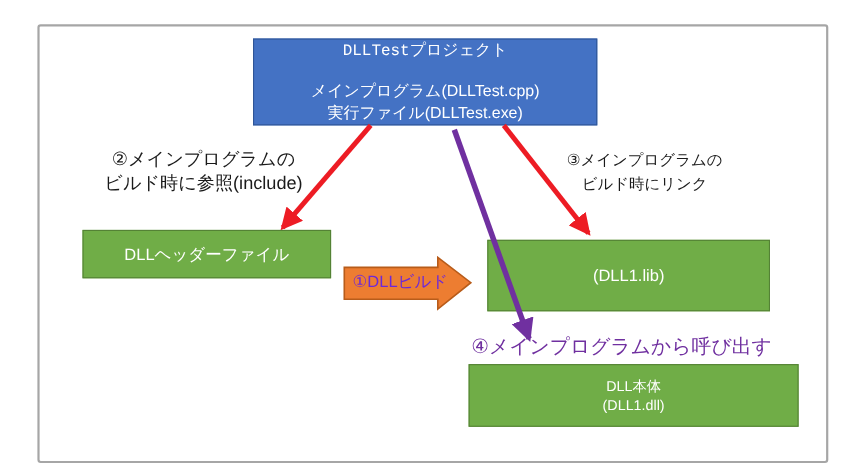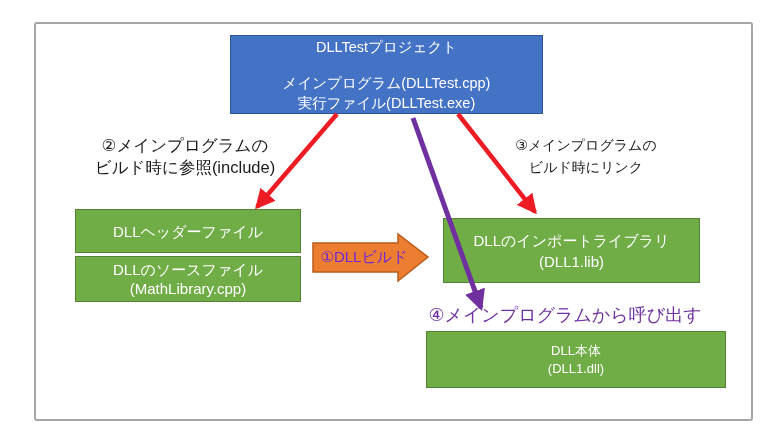--- a/index.html
+++ b/index.html
@@ -21,21 +21,21 @@
     font-family:"Liberation Sans","DejaVu Sans",sans-serif;overflow:hidden;
   }
   .frame{
     position:absolute;left:34px;top:22px;width:715px;height:395px;
     border:2px solid var(--frame-border);border-radius:3px;background:#ffffff;z-index:0;
   }
   .box{position:absolute;z-index:1;display:flex;flex-direction:column;align-items:center;
     justify-content:center;text-align:center;color:var(--box-text);box-sizing:border-box;}
   .blue-box{background:var(--blue-bg);border:1.5px solid var(--blue-border);
     left:230px;top:35px;width:313px;height:79px;font-size:14.5px;line-height:20px;}
-  .blue-box .title{margin-bottom:16px;}
+  .blue-box .title{margin-bottom:16px;font-family:Liberation Mono, monospace;}
   .green-box{background:var(--green-bg);border:1.5px solid var(--green-border);
     font-size:15px;line-height:19px;}
   .hdr-box{left:75px;top:209px;width:226px;height:44px;}
   .src-box{left:75px;top:256px;width:226px;height:46px;}
   .lib-box{left:443px;top:218px;width:257px;height:65px;line-height:21px;}
   .dll-box{left:426px;top:331px;width:300px;height:57px;font-size:13px;line-height:18px;}
   .lbl{position:absolute;z-index:3;text-align:center;font-weight:400;
     color:var(--label-text);}
   .lbl-include{left:60px;top:134px;width:250px;font-size:16.5px;line-height:22px;}
   .lbl-link{left:476px;top:134px;width:220px;font-size:14px;line-height:22px;}
@@ -60,27 +60,22 @@
 
   <div class="box blue-box">
     <div class="title">DLLTestプロジェクト</div>
     <div>メインプログラム(DLLTest.cpp)</div>
     <div>実行ファイル(DLLTest.exe)</div>
   </div>
 
   <div class="box green-box hdr-box">
     <div>DLLヘッダーファイル</div>
   </div>
-  <div class="box green-box src-box">
-    <div>DLLのソースファイル</div>
-    <div>(MathLibrary.cpp)</div>
-  </div>
 
   <div class="box green-box lib-box">
-    <div>DLLのインポートライブラリ</div>
     <div>(DLL1.lib)</div>
   </div>
   <div class="box green-box dll-box">
     <div>DLL本体</div>
     <div>(DLL1.dll)</div>
   </div>
 
   <svg id="orange-layer" class="layer" width="768" height="432" viewBox="0 0 768 432">
     <polygon class="orange-shape" points="313,243 398,243 398,234 428,257 398,281 398,272 313,272"></polygon>
   </svg>

